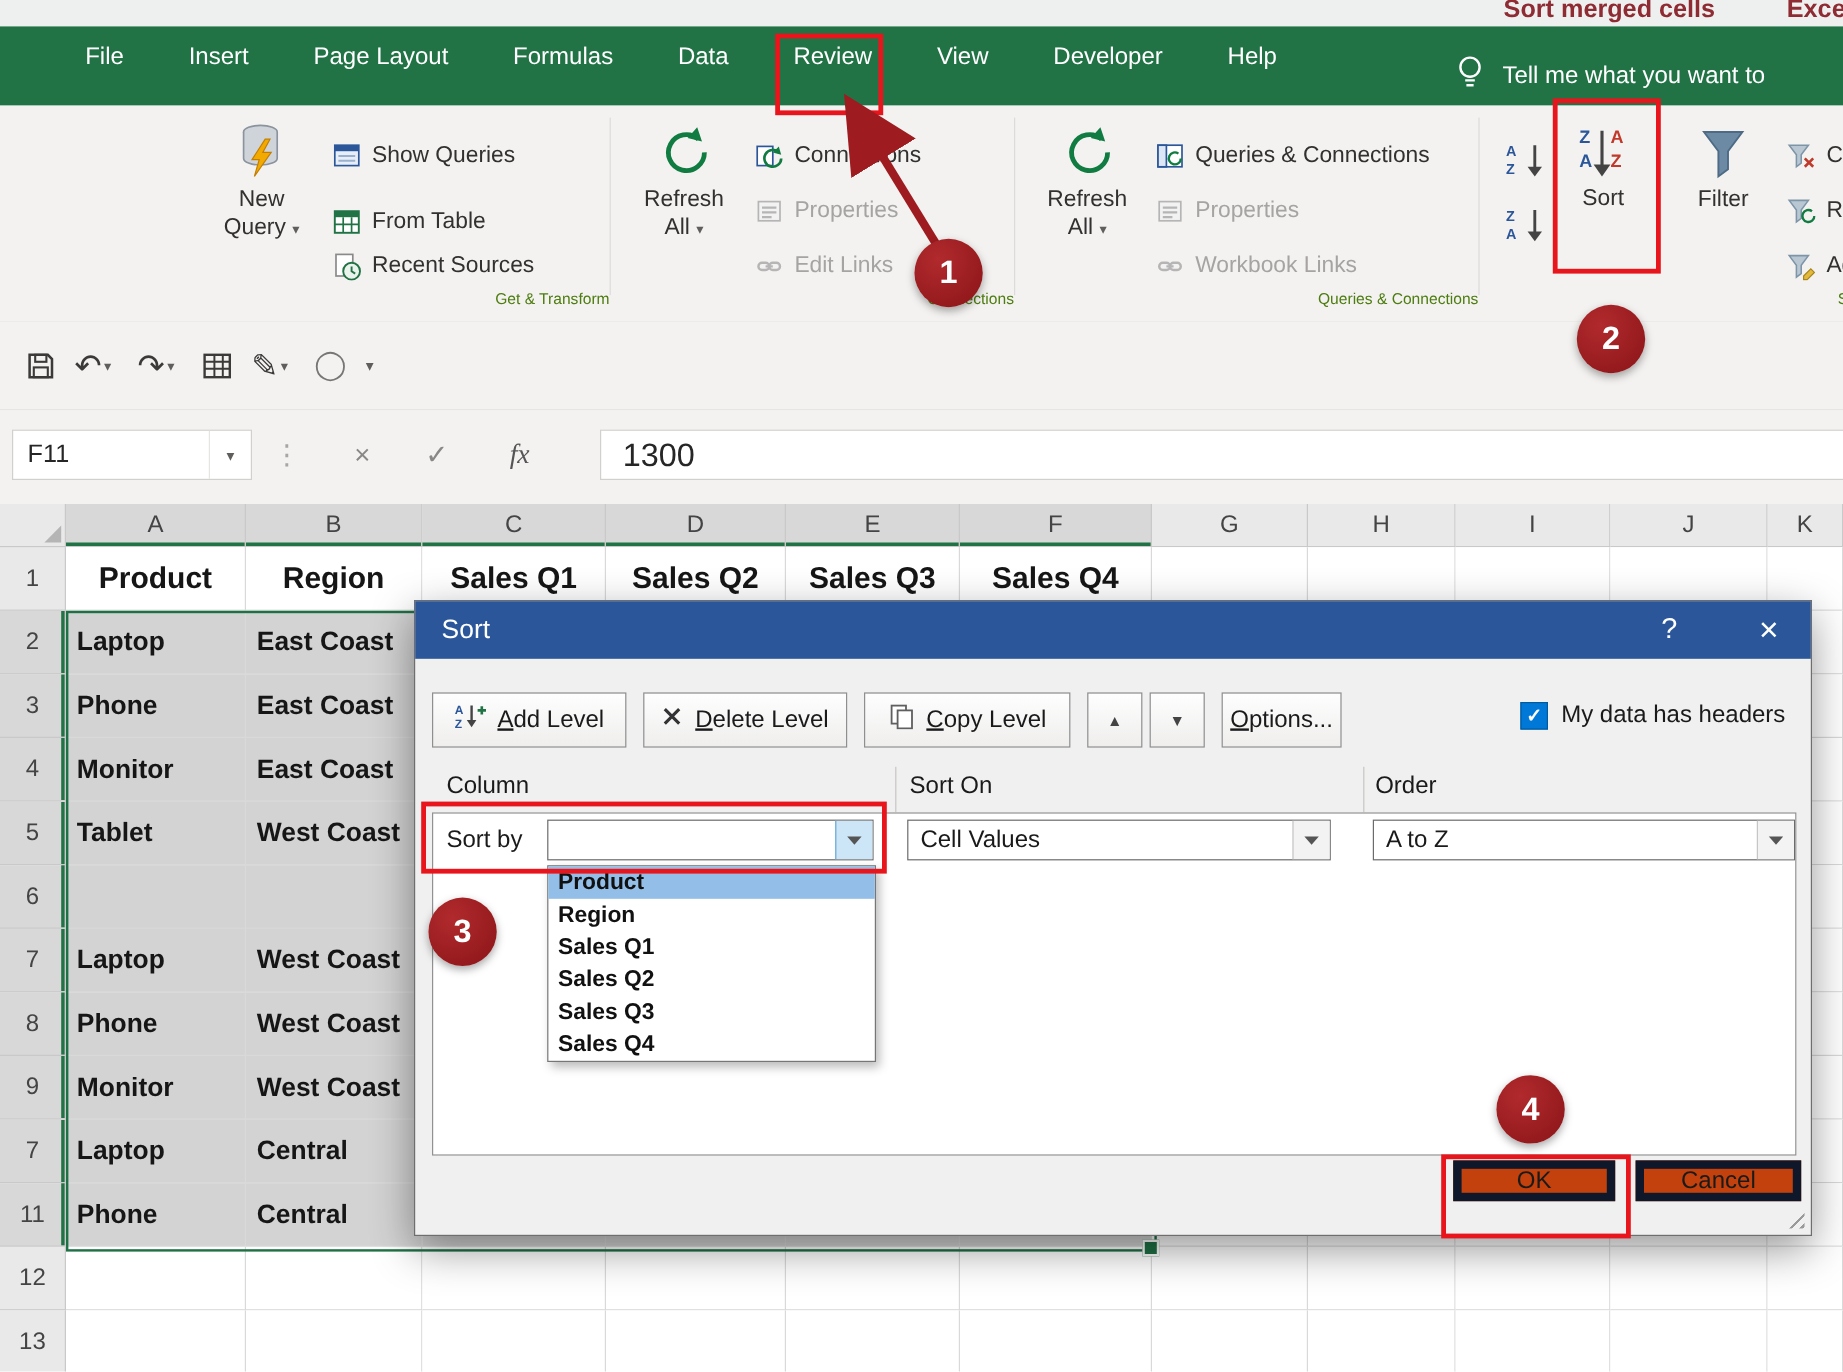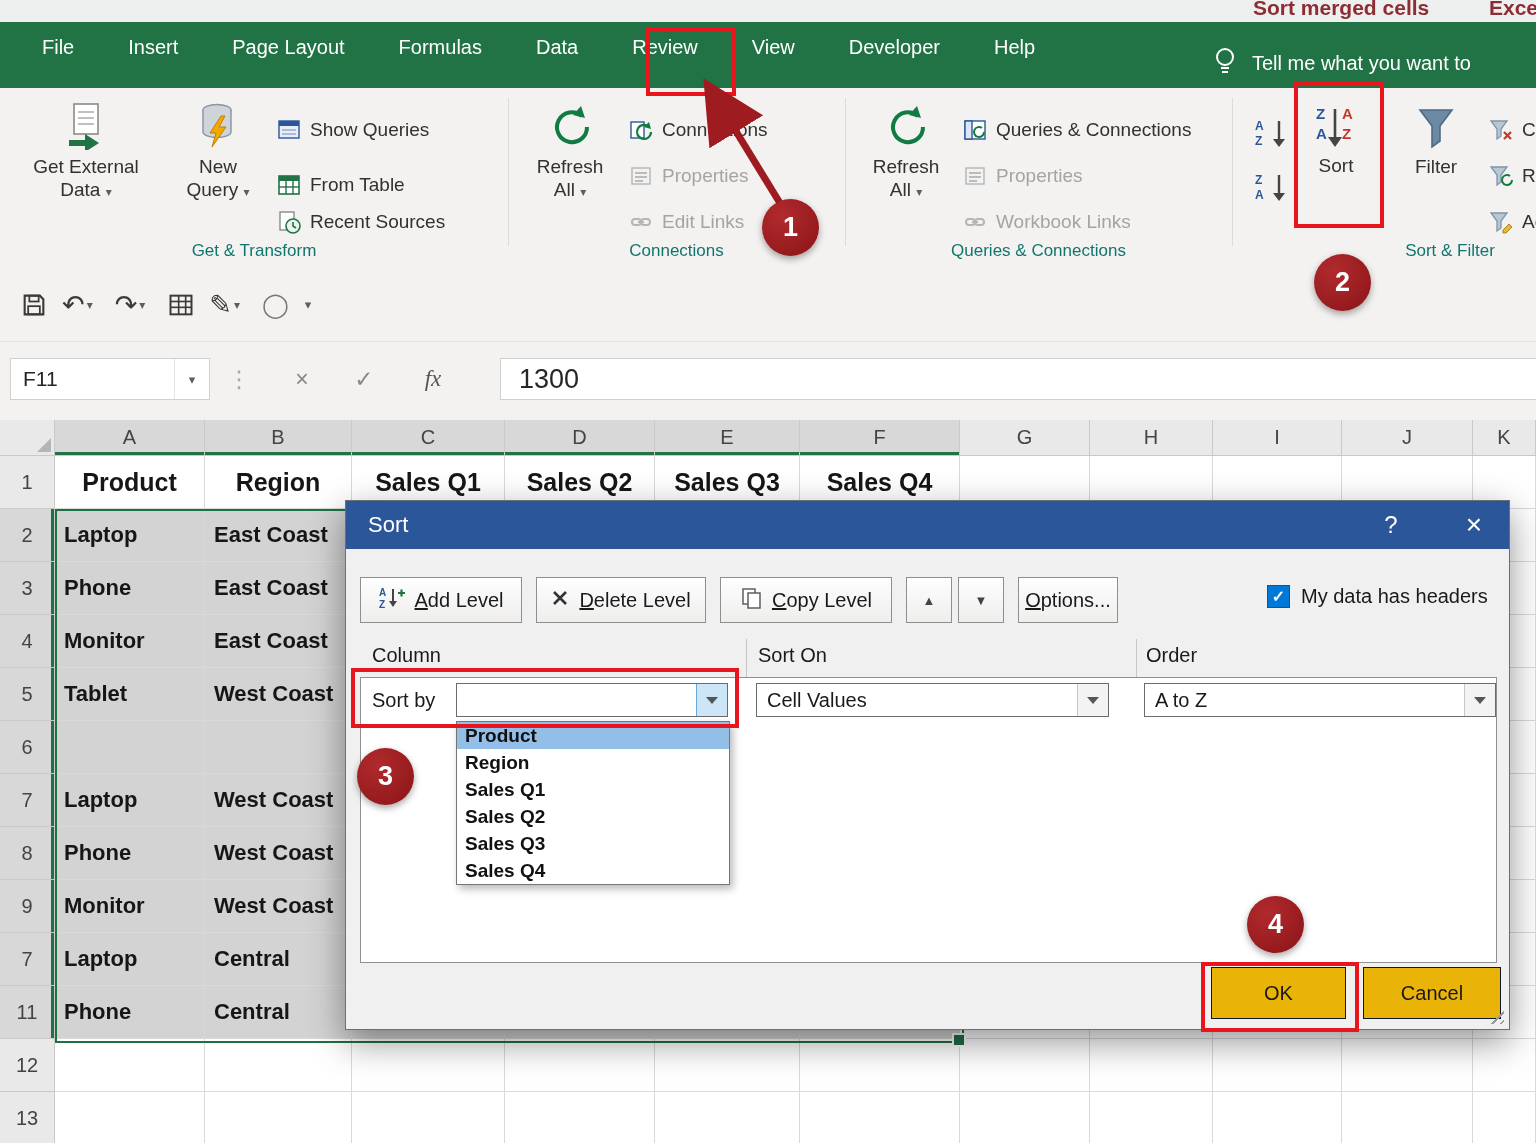--- a/index.html
+++ b/index.html
@@ -3,28 +3,28 @@
 <meta charset="utf-8">
 <style>
   html,body{margin:0;padding:0;width:1536px;height:1143px;overflow:hidden;
     font-family:"Liberation Sans",sans-serif;background:#fff;position:relative}
   .abs{position:absolute}
   
   .topstrip{left:0;top:0;width:1536px;height:22px;background:#eef0ef;overflow:hidden;z-index:2}
   .topstrip span{position:absolute;top:-4px;font-weight:700;font-size:21px;color:#8e2b33;white-space:nowrap}
   
   .tabbar{left:0;top:22px;width:1536px;height:66px;background:#217346;z-index:2}
-  .tabs{display:flex;height:50px;padding-left:15px}
+  .tabs{display:flex;height:50px;padding-left:44px}
   .rtab{color:#fff;font-size:20px;padding:0 27px;display:flex;align-items:center;white-space:nowrap}
   .tellme{position:absolute;left:1212px;top:0;height:82px;display:flex;align-items:center;gap:14px;
     color:#fff;font-size:20px;white-space:nowrap}
   
   .ribbon{left:0;top:88px;width:1536px;height:180px;background:#f3f2f1;border-bottom:1px solid #d8d8d8;z-index:2}
   .gdiv{position:absolute;top:10px;height:148px;width:1px;background:#dcdbda}
-  .glabel{position:absolute;top:153px;font-size:17px;color:#0f766e;text-align:center;white-space:nowrap}
+  .glabel{position:absolute;top:153px;font-size:13px;color:#4d7c0f;text-align:right;white-space:nowrap}
   .bigbtn{position:absolute;top:8px;display:flex;flex-direction:column;align-items:center;
     font-size:19px;color:#323130;text-align:center;line-height:1.2;white-space:nowrap}
   .bicon{height:54px;display:flex;align-items:flex-end;margin-bottom:6px}
   .car{font-size:12px;color:#605e5c}
   .sitem{position:absolute;display:flex;align-items:center;gap:8px;font-size:19px;color:#323130;height:36px;white-space:nowrap}
   .sitem.dis{color:#a6a4a2}
   .sicon{width:26px;height:26px;flex:none;display:flex;align-items:center;justify-content:center}
   .azbtn{position:absolute;width:46px;height:38px;display:flex;align-items:center;justify-content:center}
   
   .qat{left:0;top:268px;width:1536px;height:74px;background:#f3f2f1;border-bottom:1px solid #e3e2e0;
@@ -84,21 +84,21 @@
   .combo{position:absolute;top:182px;height:34px;background:#fff;border:1px solid #6b6b6b;
     display:flex;align-items:center;font-size:20px;color:#1a1a1a;padding-left:10px;box-sizing:border-box}
   .cardd{margin-left:auto;width:30px;height:100%;display:flex;align-items:center;justify-content:center;
     border-left:1px solid #c8c6c4;background:#f3f3f3}
   .cardd.open{background:#cde6f7;border-left-color:#66a7d8}
   .tri-down{width:0;height:0;border-left:6px solid transparent;border-right:6px solid transparent;border-top:7px solid #555}
   .ddlist{position:absolute;left:110px;top:220px;width:272px;background:#fff;border:1px solid #767676;
     box-shadow:3px 4px 8px rgba(0,0,0,.28);z-index:5}
   .dditem{height:27px;display:flex;align-items:center;padding-left:8px;font-size:19px;font-weight:700;color:#111}
   .dditem.sel{background:#92bee8}
-  .pushbtn{position:absolute;top:466px;height:52px;background:#eab308;border:1px solid #0f172a;
+  .pushbtn{position:absolute;top:466px;height:34px;background:#c2410c;border:7px solid #0f172a;
     display:flex;align-items:center;justify-content:center;font-size:20px;color:#1a1a1a;box-sizing:border-box}
   .grip{position:absolute;right:5px;bottom:5px;width:18px;height:18px;
     background:repeating-linear-gradient(135deg,transparent 0 4px,#9a9a9a 4px 6px);
     clip-path:polygon(100% 0,100% 100%,0 100%)}
   
   .rbox{position:absolute;border:4px solid #e8151c;z-index:50;pointer-events:none}
   .astep{position:absolute;width:57px;height:57px;border-radius:50%;z-index:55;
     background:radial-gradient(circle at 35% 30%,#b12a2d,#8a1417);color:#fff;display:flex;
     align-items:center;justify-content:center;font-size:27px;font-weight:700;box-shadow:0 3px 7px rgba(0,0,0,.35)}
   .arrowsvg{position:absolute;left:0;top:0;width:1536px;height:1143px;z-index:54;pointer-events:none}
@@ -129,33 +129,20 @@
           <circle cx="13" cy="11" r="8" fill="none" stroke="#fff" stroke-width="2"></circle>
           <path d="M9 22h8M10 26h6" stroke="#fff" stroke-width="2"></path>
         </svg>
     </span>
     <span>Tell me what you want to</span>
   </div>
 </div>
 
 <div class="abs ribbon">
 
-  <div class="bigbtn" style="left:20px;width:132px">
-    <span class="bicon">
-      <svg width="42" height="48" viewBox="0 0 42 48">
-          <rect x="9" y="2" width="24" height="30" fill="#fff" stroke="#8a8a8a" stroke-width="1.6"></rect>
-          <line x1="13" y1="10" x2="29" y2="10" stroke="#c0c0c0" stroke-width="2"></line>
-          <line x1="13" y1="16" x2="29" y2="16" stroke="#c0c0c0" stroke-width="2"></line>
-          <line x1="13" y1="22" x2="29" y2="22" stroke="#c0c0c0" stroke-width="2"></line>
-          <path d="M4 38h16v-6l14 9-14 9v-6H4z" fill="#217346"></path>
-        </svg>
-    </span>
-    <span>Get External</span>
-    <span><span>Data</span> <span class="car">▾</span></span>
-  </div>
   <div class="bigbtn" style="left:170px;width:96px">
     <span class="bicon">
       <svg width="42" height="48" viewBox="0 0 42 48">
           <ellipse cx="20" cy="8" rx="14" ry="5.5" fill="#cfd4da" stroke="#8b939e" stroke-width="1.4"></ellipse>
           <path d="M6 8v22c0 3 6.3 5.5 14 5.5S34 33 34 30V8" fill="#cfd4da" stroke="#8b939e" stroke-width="1.4"></path>
           <polygon points="24,14 13,31 19,31 15,45 29,25 22,25 28,14" fill="#f2a900" stroke="#c57f00" stroke-width="1"></polygon>
         </svg>
     </span>
     <span>New</span>
     <span><span>Query</span> <span class="car">▾</span></span>

